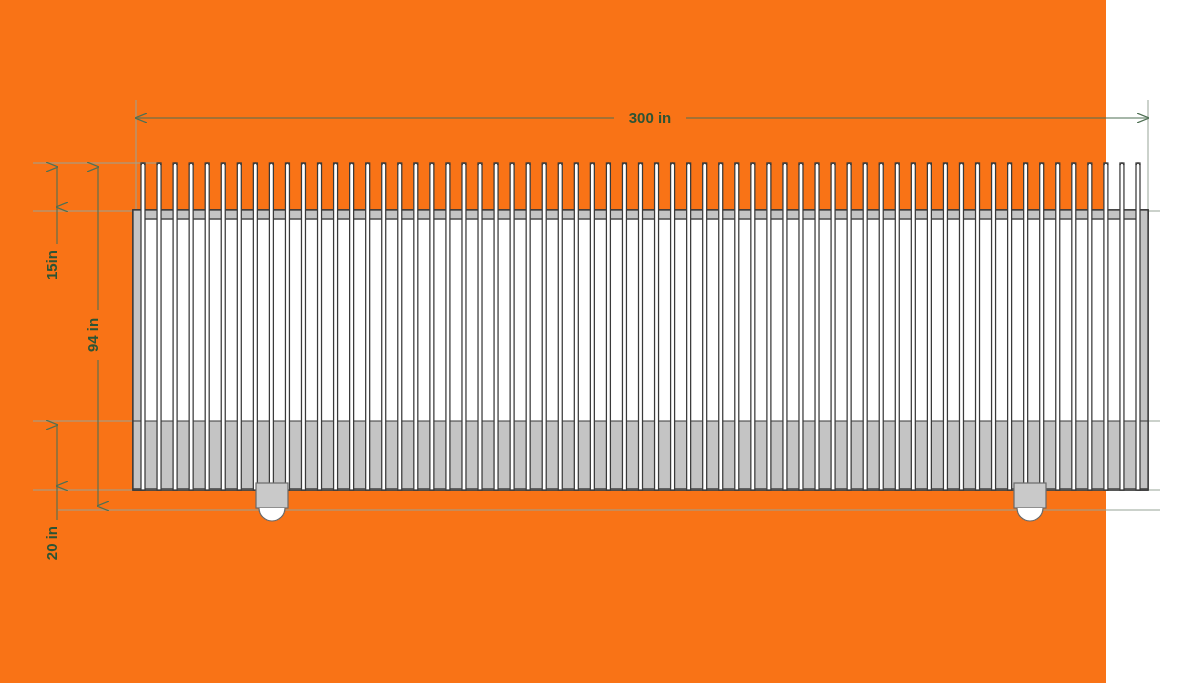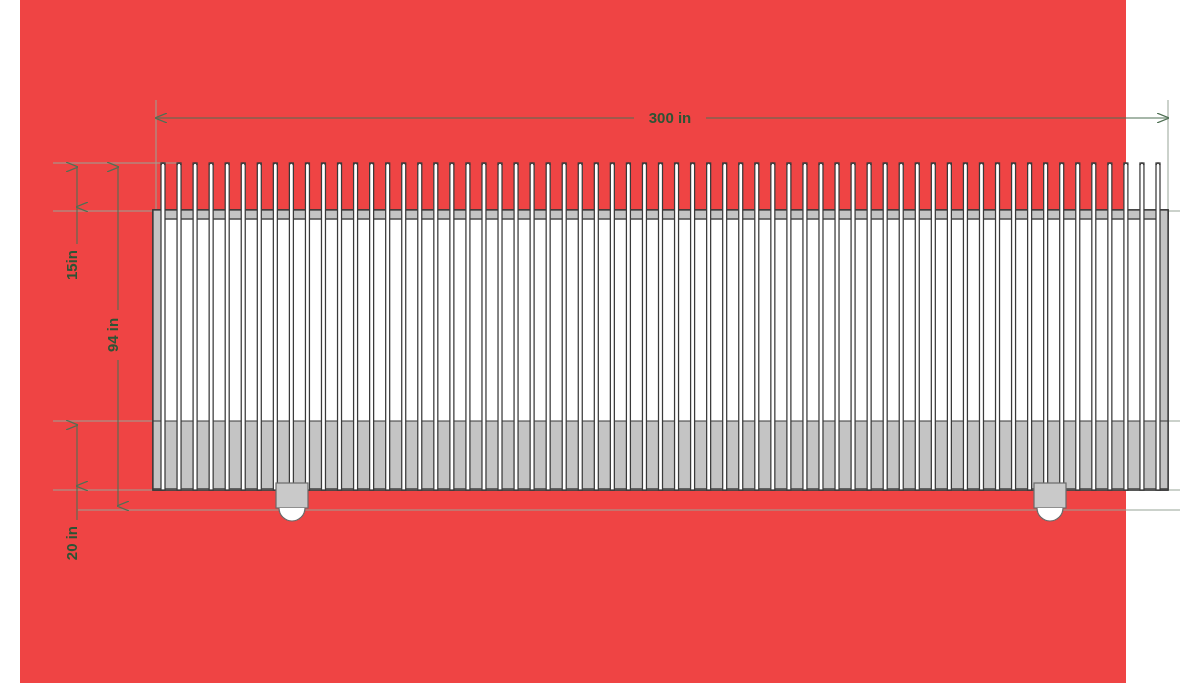--- a/index.html
+++ b/index.html
@@ -11,22 +11,21 @@
   body {
     font-family: "Liberation Sans", sans-serif;
     width: 1200px;
     height: 683px;
     overflow: hidden;
   }
   #drawing-root {
     position: relative;
     width: 1106px;
     height: 683px;
-    background: #ef4444;
-    margin-left: 20px;
+    background: #f97316;
   }
   svg#cad-canvas {
     display: block;
     width: 1200px;
     height: 683px;
   }
   .dim-text {
     font-family: "Liberation Sans", sans-serif;
     font-size: 15px;
     font-weight: 600;

